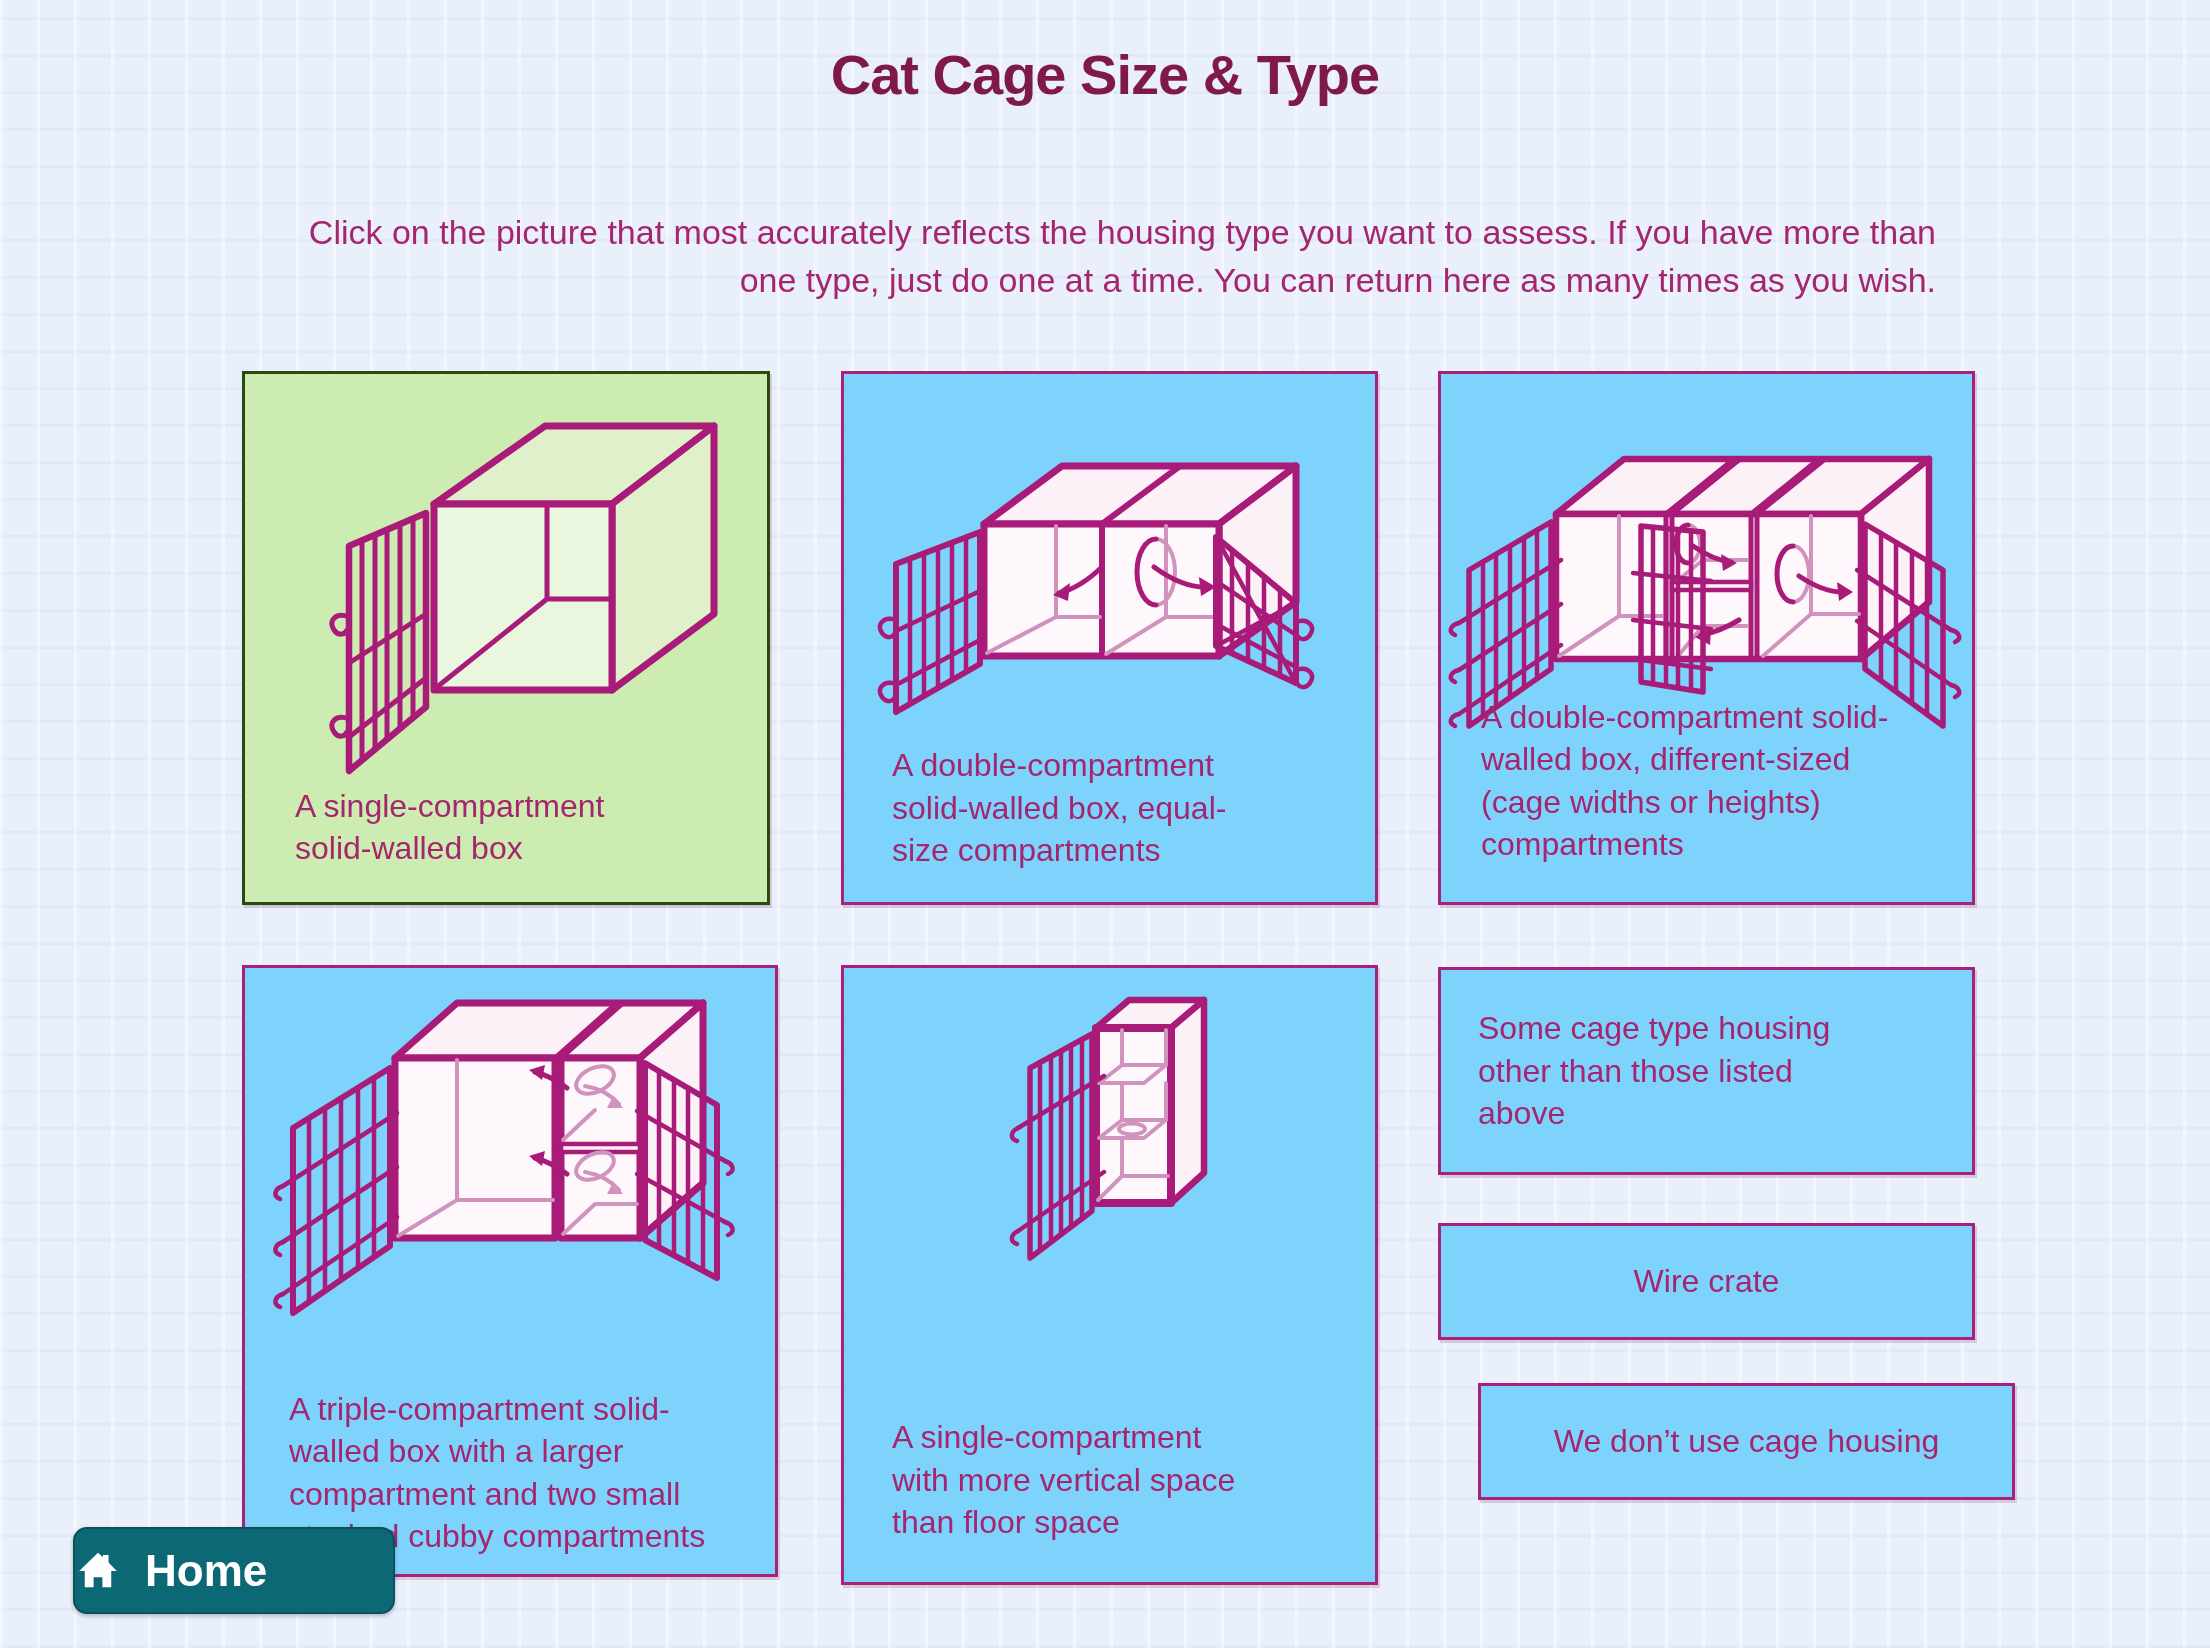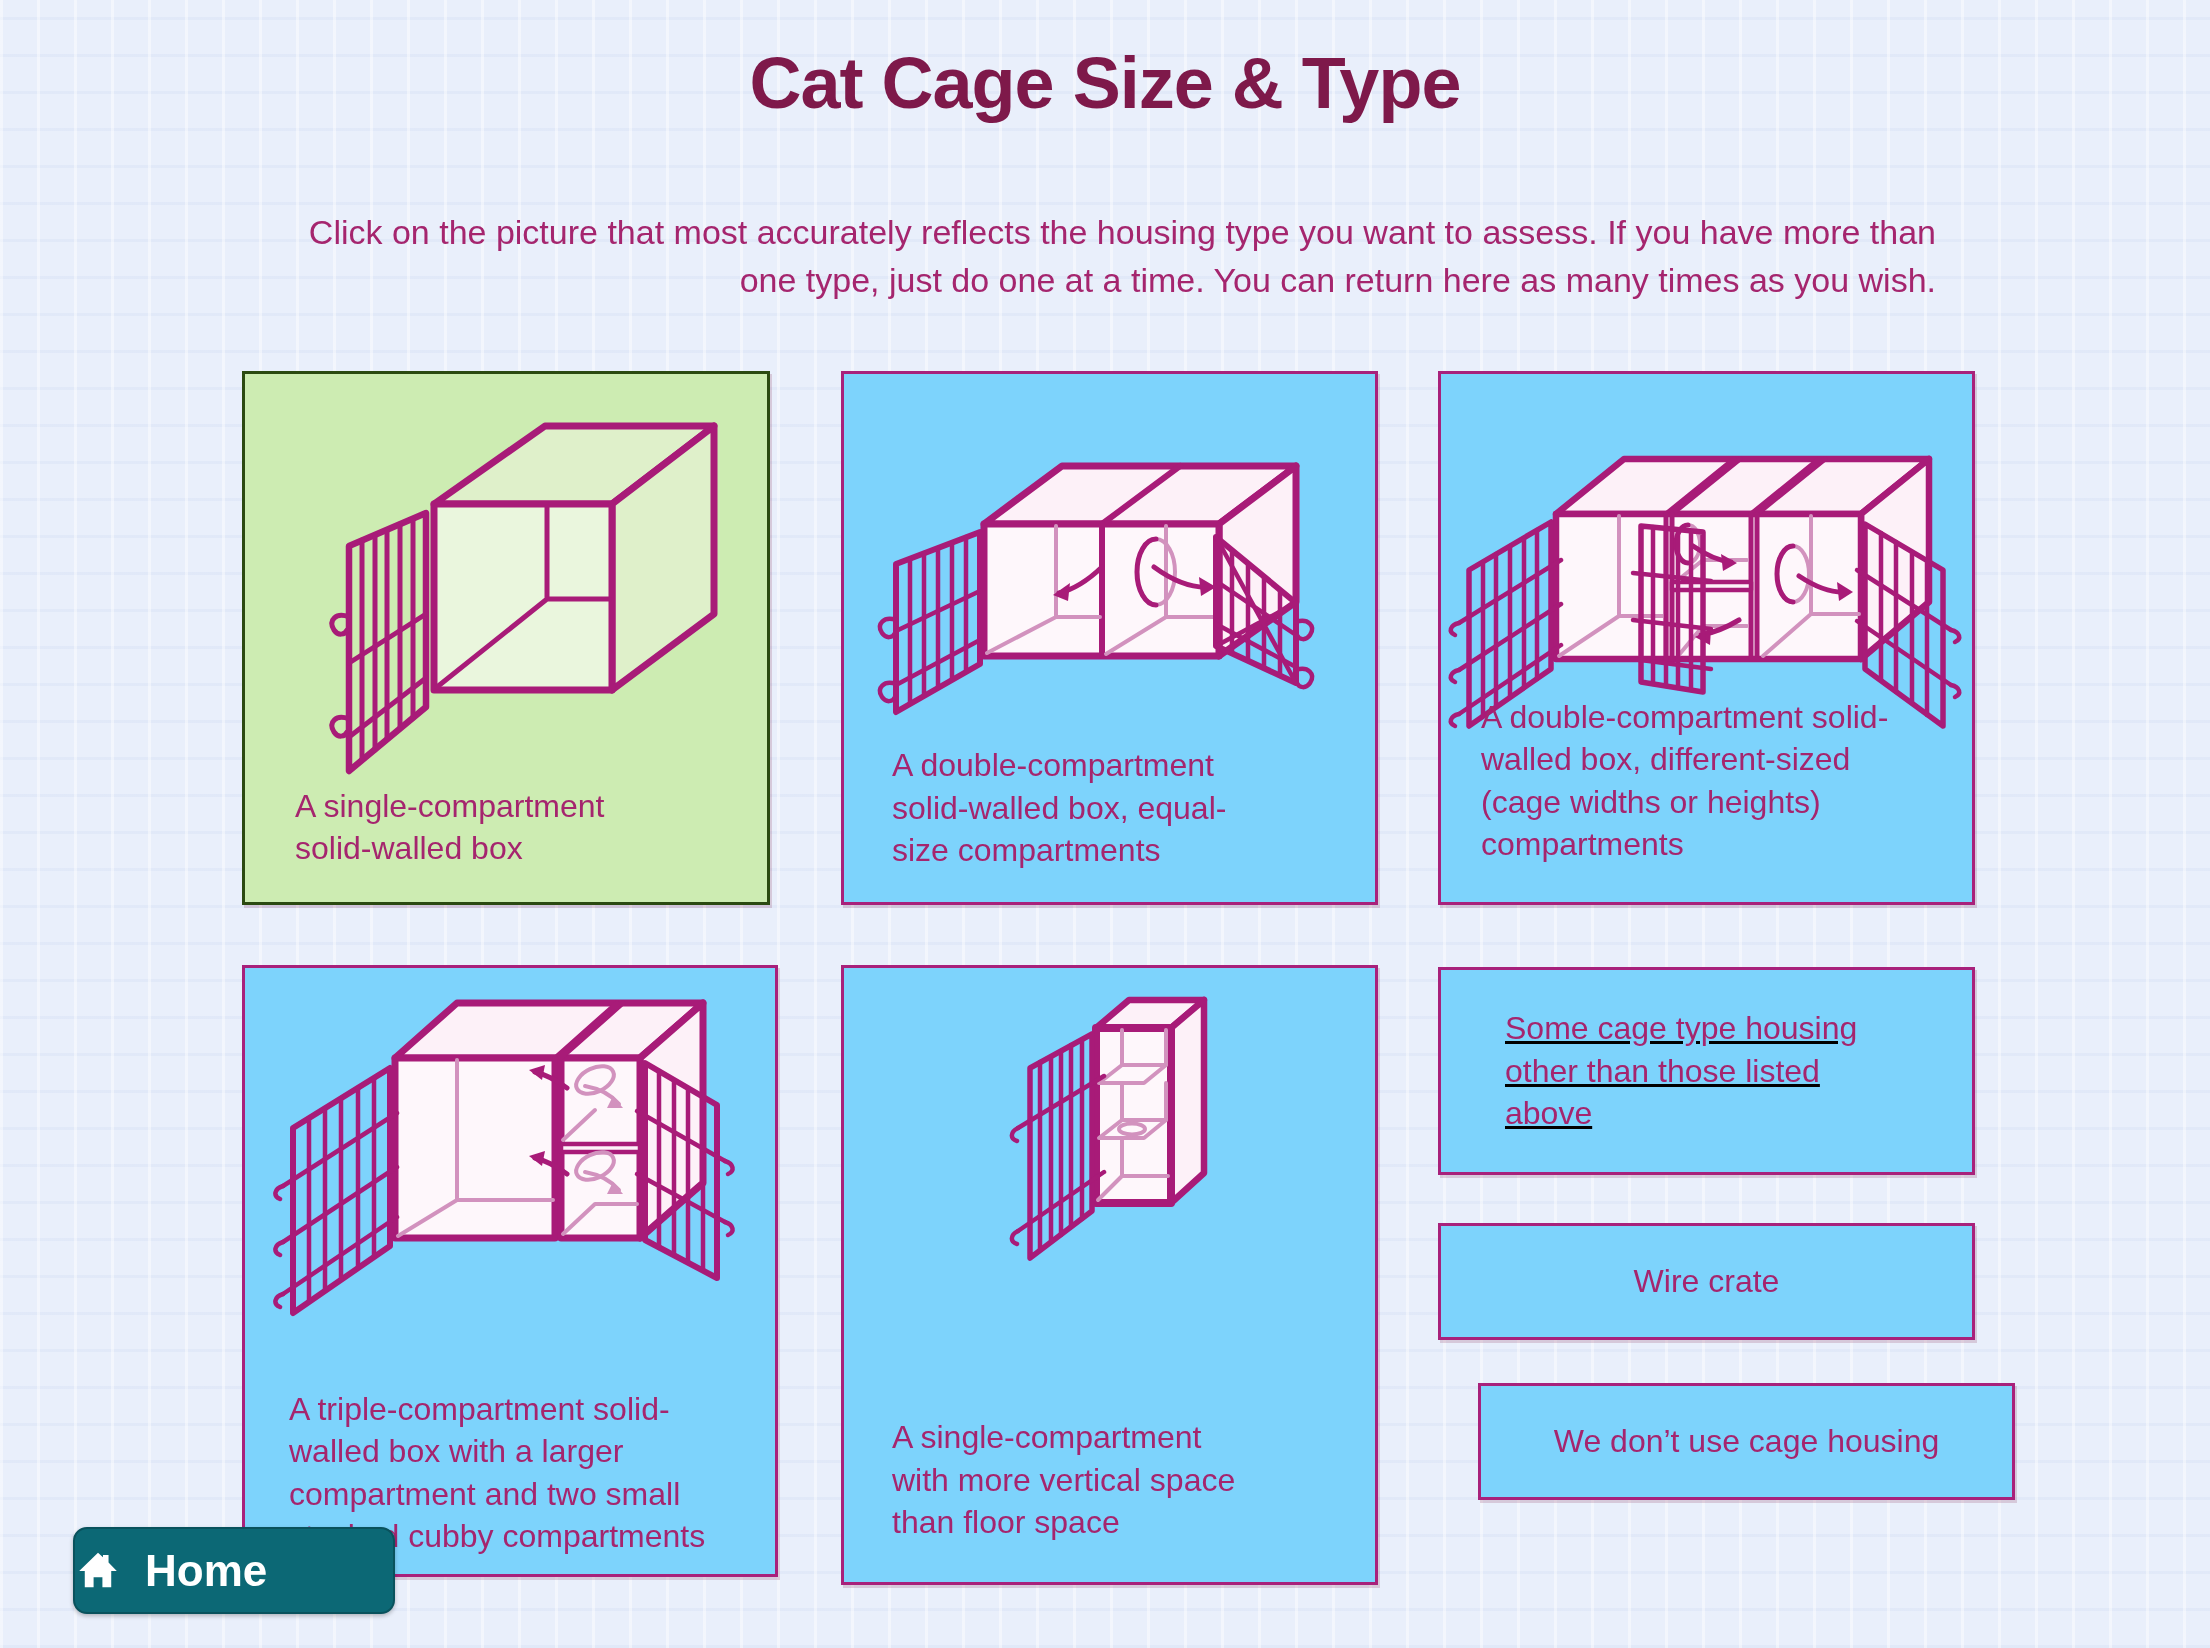--- a/index.html
+++ b/index.html
@@ -6,39 +6,39 @@
   body{
     width:2210px;height:1648px;position:relative;overflow:hidden;
     background-color:#e9effb;
     background-image:
       repeating-linear-gradient(90deg, rgba(255,255,255,.45) 0 3px, rgba(255,255,255,0) 3px 37px),
       repeating-linear-gradient(0deg, rgba(210,221,243,.35) 0 3px, rgba(210,221,243,0) 3px 37px);
     font-family:"Liberation Sans", sans-serif;
   }
   .page-title{
     position:absolute;top:42px;left:0;width:100%;
-    text-align:center;font-size:72px;font-weight:bold;color:#7e194a;
+    text-align:center;font-size:56px;font-weight:bold;color:#7e194a;
     letter-spacing:-1px;margin:0;
   }
   .instructions{
     position:absolute;top:192px;left:50%;transform:translateX(-50%);
     width:1630px;text-align:right;font-size:34px;line-height:1.42;color:#a5256e;margin:16px;
   }
   .card{
     position:absolute;background:#7dd3fc;border:3px solid #a8217b;
     box-sizing:border-box;cursor:pointer;box-shadow:2px 3px 0 rgba(126,25,74,.18);
   }
   .card.selected{background:#cdecb2;border-color:#2b4a11;}
   .caption{
     position:absolute;font-size:32px;line-height:1.33;color:#a5256e;
   }
   .illustration{position:absolute;top:0;left:0;}
   .choice-text-card{display:flex;align-items:center;}
   .choice-text-card .caption{position:static;}
-  .pad-left{padding-left:64px;padding-right:40px;text-decoration:underline;}
+  .pad-left{padding-left:37px;padding-right:40px;}
   .center-text{justify-content:center;text-align:center;}
   .home-button{
     position:absolute;left:73px;top:1527px;width:322px;height:87px;
     background:#0c6875;border:2px solid #09525d;border-radius:14px;
     display:flex;align-items:center;justify-content:flex-start;gap:24px;
     cursor:pointer;box-sizing:border-box;box-shadow:0 2px 4px rgba(0,0,0,.25);
   }
   .home-button .label{color:#ffffff;font-size:44px;font-weight:bold;}
   svg{display:block;}
 </style>

